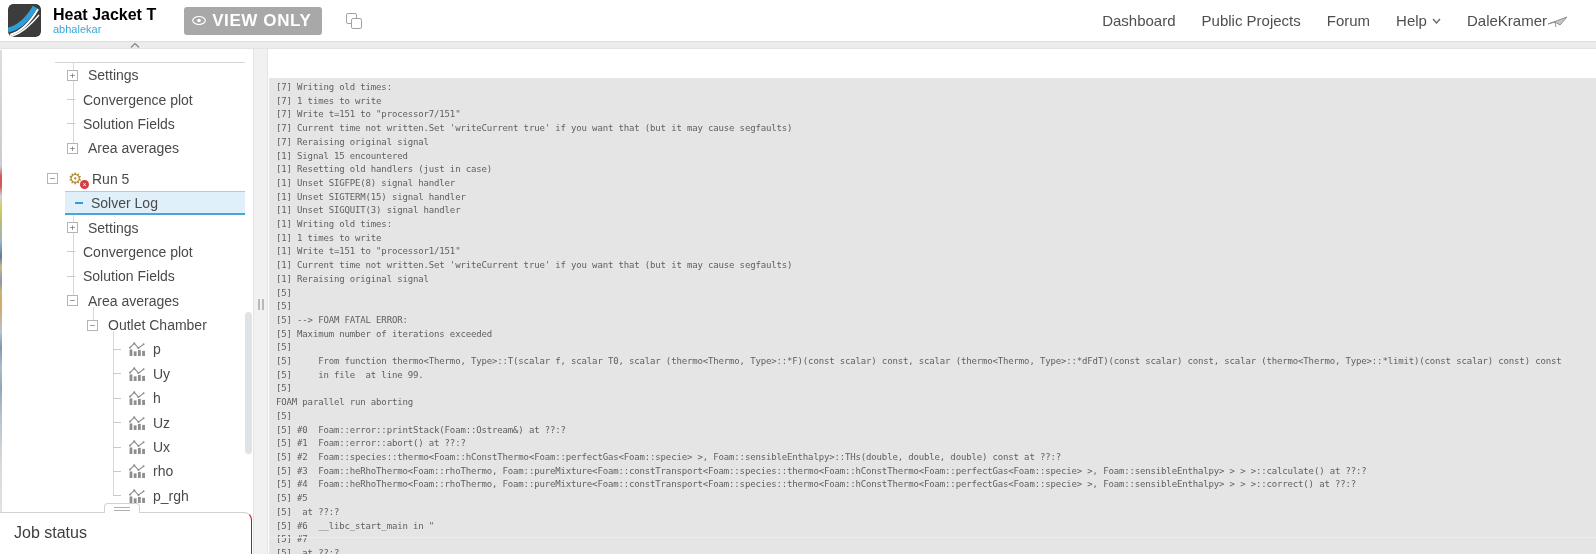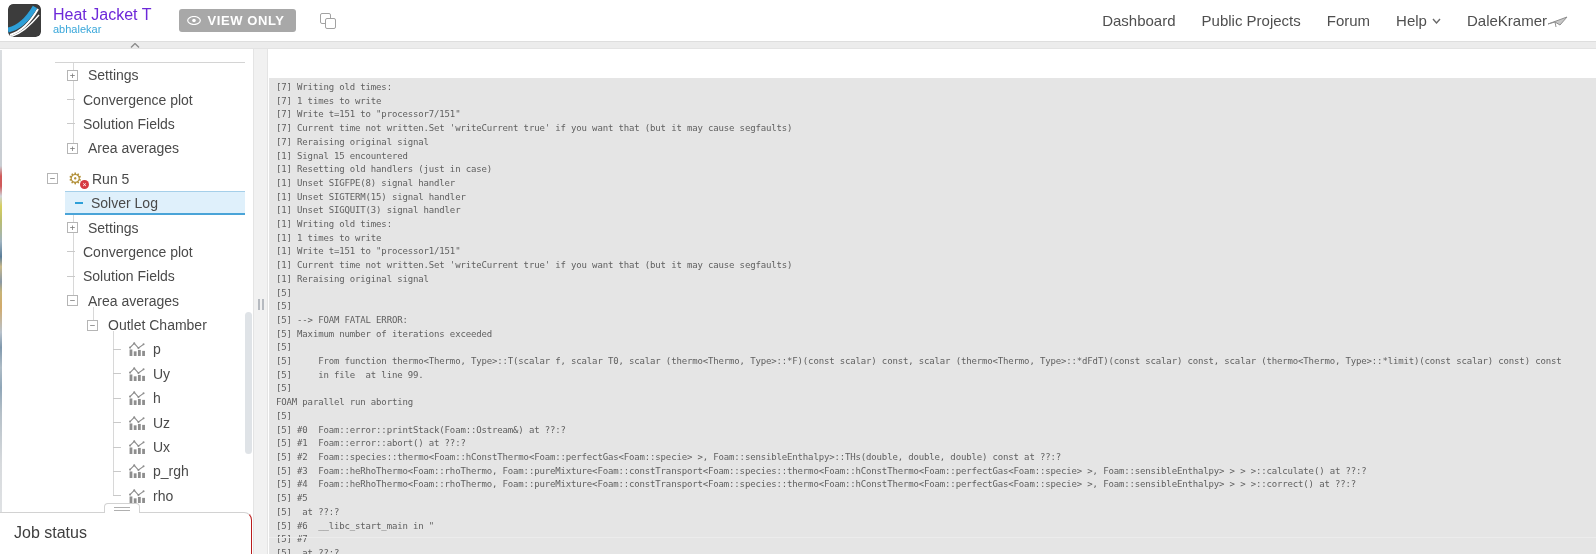--- a/index.html
+++ b/index.html
@@ -4,24 +4,24 @@
 <style>
   * { margin:0; padding:0; box-sizing:border-box; }
   html,body { width:1596px; height:554px; overflow:hidden; background:#fff;
               font-family:"Liberation Sans", sans-serif; }
 
   
   .header { position:absolute; top:0; left:0; right:0; height:42px; background:#fff;
             border-bottom:1px solid #dedede; display:flex; align-items:center; z-index:30; }
   .logo { width:33px; height:33px; margin-left:8px; border-radius:5px; overflow:hidden; flex:none; }
   .proj { margin-left:12px; line-height:1.1; }
-  .proj-title { font-size:16px; font-weight:normal; color:#6d28d9; }
+  .proj-title { font-size:16px; font-weight:bold; color:#000000; }
   .proj-owner { font-size:11px; color:#3aa7da; }
   .view-only { margin-left:28px; background:#a8a8a8; color:#fff; border-radius:3px;
-               font-size:13px; font-weight:bold; letter-spacing:.6px; padding:4px 11px 4px 8px;
+               font-size:17px; font-weight:bold; letter-spacing:.6px; padding:4px 11px 4px 8px;
                display:flex; align-items:center; gap:6px; }
   .copy-btn { margin-left:24px; position:relative; width:16px; height:16px; cursor:pointer; }
   .copy-btn .back  { position:absolute; left:0; top:0; width:11px; height:11px; border:1px solid #a2a2a2; border-radius:2px; }
   .copy-btn .front { position:absolute; right:0; bottom:0; width:11px; height:11px; border:1px solid #a2a2a2; border-radius:2px; background:#fff; }
   .nav { margin-left:auto; display:flex; align-items:center; gap:26px; padding-right:26px; }
   .nav-item { font-size:15px; color:#4f4f4f; cursor:pointer; display:flex; align-items:center; gap:5px; }
   .chev-down { width:9px; height:6px; display:inline-block; }
   .user-scribble { width:24px; height:16px; margin-left:-6px; }
 
   
@@ -304,37 +304,37 @@
       <rect x="0.5" y="8" width="3" height="7" fill="#8e8e8e"></rect>
       <rect x="5" y="10" width="3" height="5" fill="#8e8e8e"></rect>
       <rect x="9.5" y="8.5" width="3" height="6.5" fill="#8e8e8e"></rect>
       <rect x="14" y="9.5" width="3" height="5.5" fill="#8e8e8e"></rect>
       <polyline points="1,6 5.5,1.5 10,6.5 15.5,2.5" fill="none" stroke="#8e8e8e" stroke-width="1.2"></polyline>
       <circle cx="1" cy="6" r="1.1" fill="#8e8e8e"></circle>
           <circle cx="5.5" cy="1.5" r="1.1" fill="#8e8e8e"></circle>
       <circle cx="10" cy="6.5" r="1.1" fill="#8e8e8e"></circle>
           <circle cx="15.5" cy="2.5" r="1.1" fill="#8e8e8e"></circle>
     </svg>
+    <span class="label">rho</span>
+  </div>
+      <div class="tree-row lvl4">
+    <span class="toggle dash"></span>
+
+    <svg class="chart-ico" viewBox="0 0 18 15" width="17" height="14">
+      <rect x="0.5" y="8" width="3" height="7" fill="#8e8e8e"></rect>
+      <rect x="5" y="10" width="3" height="5" fill="#8e8e8e"></rect>
+      <rect x="9.5" y="8.5" width="3" height="6.5" fill="#8e8e8e"></rect>
+      <rect x="14" y="9.5" width="3" height="5.5" fill="#8e8e8e"></rect>
+      <polyline points="1,6 5.5,1.5 10,6.5 15.5,2.5" fill="none" stroke="#8e8e8e" stroke-width="1.2"></polyline>
+      <circle cx="1" cy="6" r="1.1" fill="#8e8e8e"></circle>
+          <circle cx="5.5" cy="1.5" r="1.1" fill="#8e8e8e"></circle>
+      <circle cx="10" cy="6.5" r="1.1" fill="#8e8e8e"></circle>
+          <circle cx="15.5" cy="2.5" r="1.1" fill="#8e8e8e"></circle>
+    </svg>
     <span class="label">p_rgh</span>
-  </div>
-      <div class="tree-row lvl4">
-    <span class="toggle dash"></span>
-
-    <svg class="chart-ico" viewBox="0 0 18 15" width="17" height="14">
-      <rect x="0.5" y="8" width="3" height="7" fill="#8e8e8e"></rect>
-      <rect x="5" y="10" width="3" height="5" fill="#8e8e8e"></rect>
-      <rect x="9.5" y="8.5" width="3" height="6.5" fill="#8e8e8e"></rect>
-      <rect x="14" y="9.5" width="3" height="5.5" fill="#8e8e8e"></rect>
-      <polyline points="1,6 5.5,1.5 10,6.5 15.5,2.5" fill="none" stroke="#8e8e8e" stroke-width="1.2"></polyline>
-      <circle cx="1" cy="6" r="1.1" fill="#8e8e8e"></circle>
-          <circle cx="5.5" cy="1.5" r="1.1" fill="#8e8e8e"></circle>
-      <circle cx="10" cy="6.5" r="1.1" fill="#8e8e8e"></circle>
-          <circle cx="15.5" cy="2.5" r="1.1" fill="#8e8e8e"></circle>
-    </svg>
-    <span class="label">rho</span>
   </div>
     </div>
 </div>
 <div class="edge-strip"></div>
 <div class="side-scroll-thumb"></div>
 
 <div class="splitter">
   <span class="grip">
       <i></i>
       <i></i>

